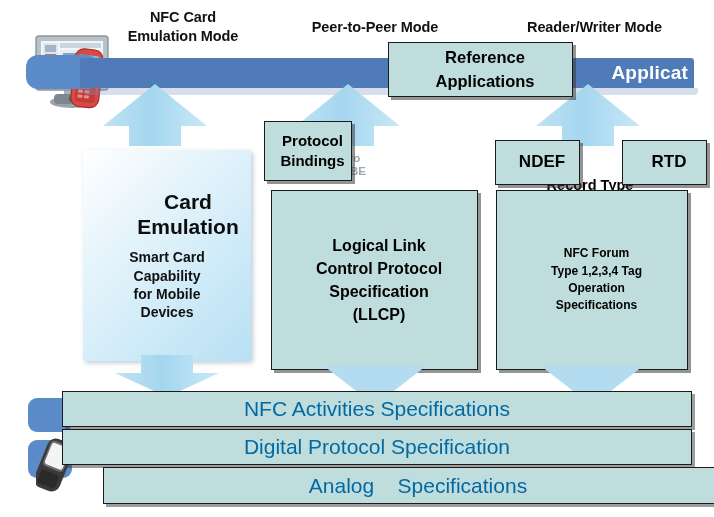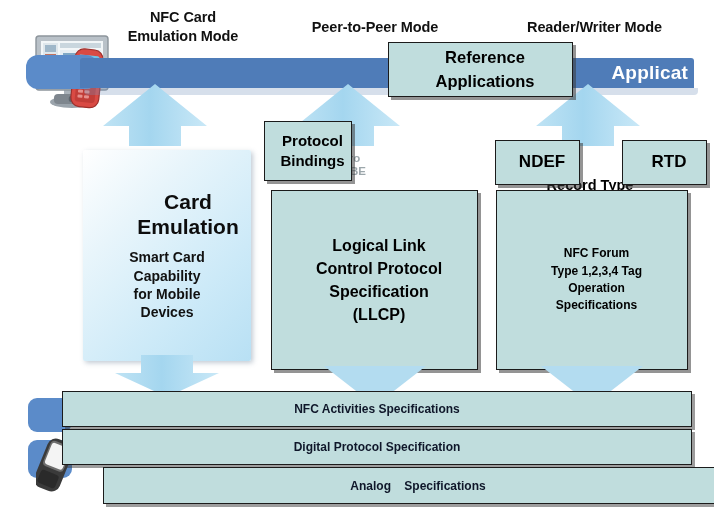--- a/index.html
+++ b/index.html
@@ -132,23 +132,23 @@
   
   .stack-bar {
     background: #c0dddd;
     border: 1.6px solid #1b1b1b;
     box-shadow: 3px 3px 0 rgba(60,60,60,0.5);
     display: flex;
     align-items: center;
     justify-content: center;
   }
   .stack-bar .title {
-    font-size: 12px;
-    font-weight: bold;
-    color: #0f172a;
+    font-size: 21px;
+    font-weight: normal;
+    color: #0369a1;
     white-space: pre;
   }
 </style>
 </head>
 <body>
 
 <div id="canvas">
 
   <div class="abs mode-label" style="left:118px; top:8px; width:130px;">NFC Card
 Emulation Mode</div>

